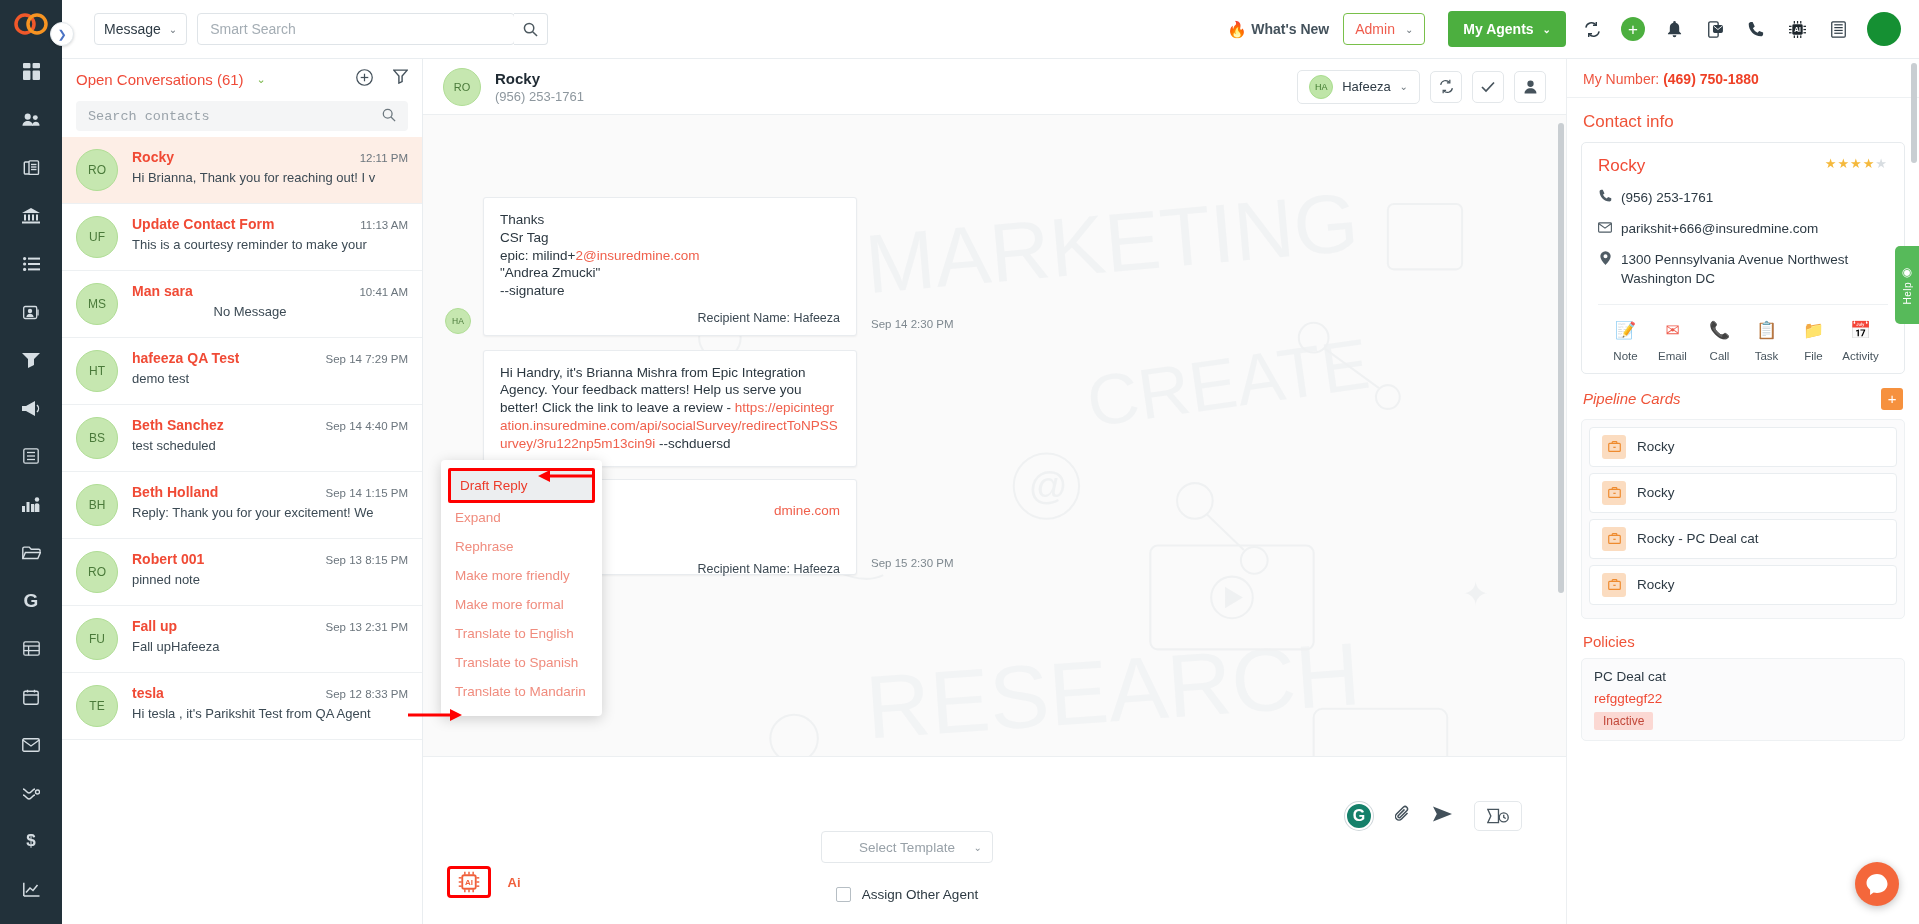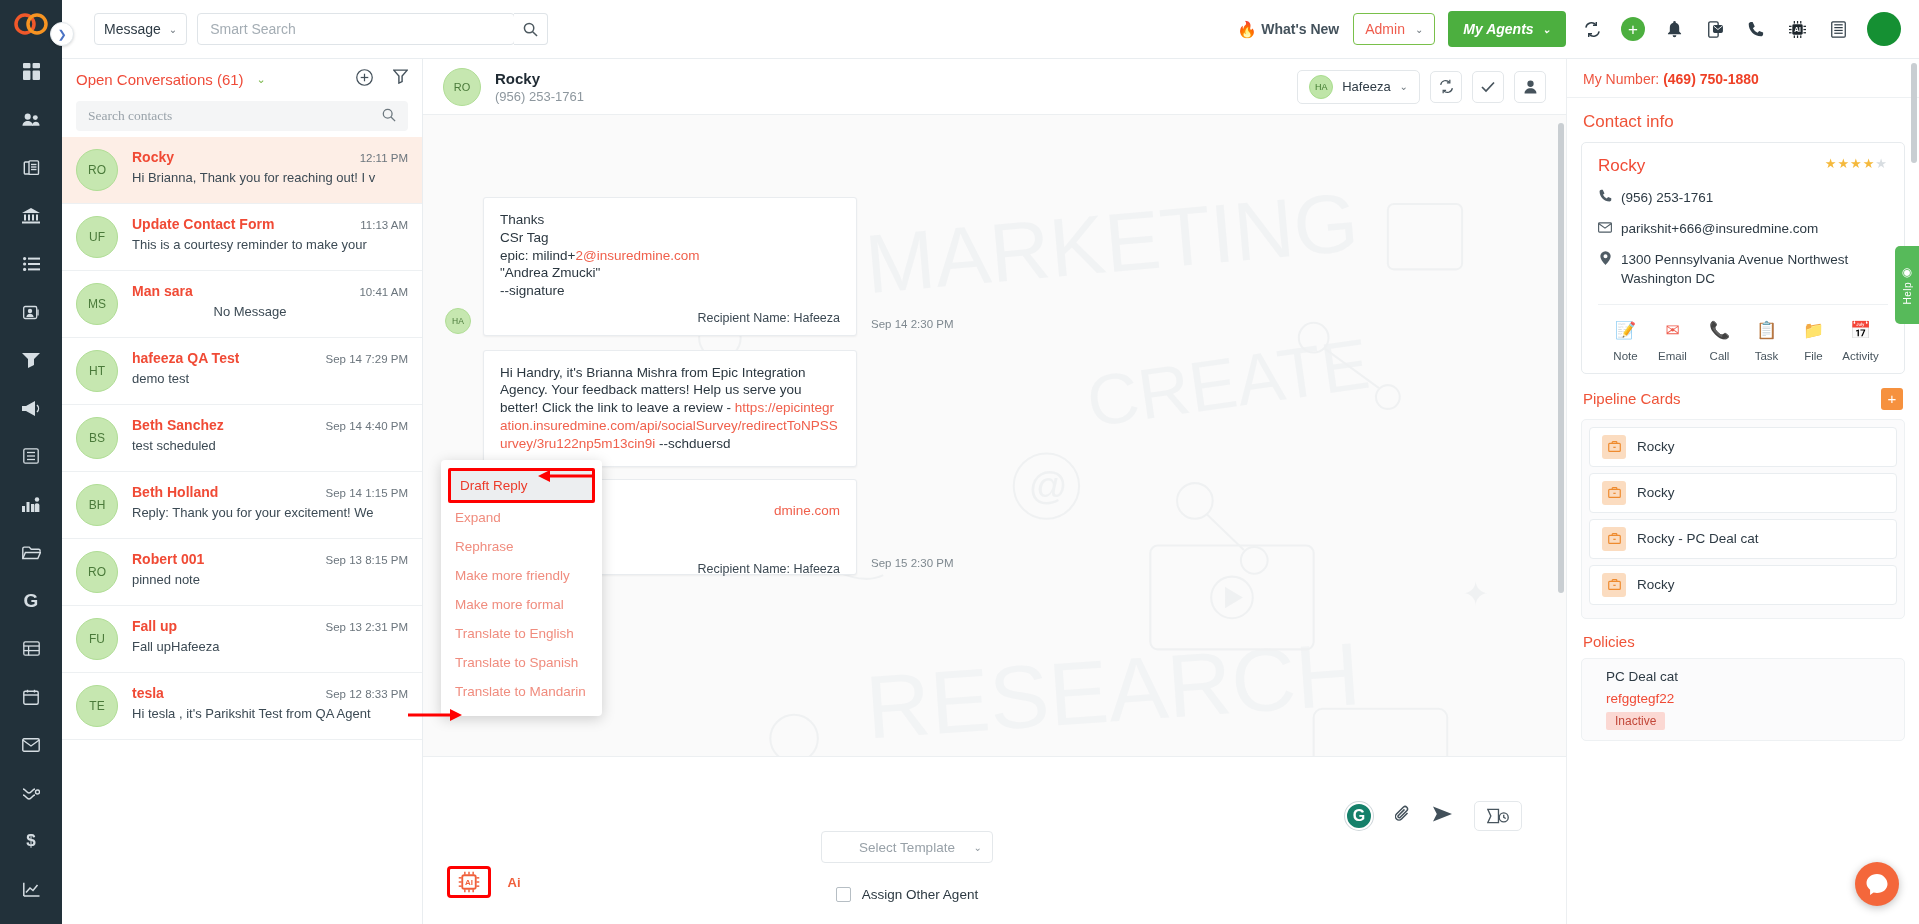--- a/index.html
+++ b/index.html
@@ -52,35 +52,35 @@
     width:34px;height:32px;border:1px solid #dfe4e8;border-left:0;border-radius:0 4px 4px 0;
     margin-left:-1px;display:flex;align-items:center;justify-content:center;color:#5b6770;cursor:pointer;background:#fff;
   }
   .spacer { flex:1; }
   .whatsnew { display:flex; align-items:center; gap:4px; font-weight:bold; font-size:14px; color:#44525c; margin-right:14px; cursor:pointer; }
   .admin-btn {
     height:32px; border:1px solid #79c04a; border-radius:4px; color:#ef5b4c;
     display:flex; align-items:center; gap:10px; padding:0 11px; font-size:14px; cursor:pointer; background:#fff;
   }
   .agents-btn {
-    height:36px; background:#4caf3f; color:#fff; border-radius:4px; margin-left:13px;
-    display:flex; align-items:center; gap:9px; padding:0 15px; font-size:14px; font-weight:bold; cursor:pointer;font-style:italic;
+    height:36px; background:#4caf3f; color:#fff; border-radius:4px; margin-left:23px;
+    display:flex; align-items:center; gap:9px; padding:0 15px; font-size:14px; font-weight:bold; cursor:pointer;
   }
   .tb-ico { width:30px;height:30px; margin-left:11px; display:flex;align-items:center;justify-content:center; color:#2f3d47; font-size:16px; cursor:pointer;}
   .plus-circle { width:24px;height:24px;border-radius:50%;background:#4caf3f;color:#fff;display:flex;align-items:center;justify-content:center;font-size:17px;line-height:1;}
   .avatar-big { width:34px;height:34px;border-radius:50%;background:#159033;margin-left:14px; cursor:pointer;}
 
   
   .convlist { position:absolute; left:62px; top:59px; width:361px; bottom:0; background:#fff; border-right:1px solid #e9edf0; z-index:10;}
   .conv-head { display:flex; align-items:center; height:40px; padding:0 14px 0 14px; }
   .conv-title { color:#ef4b39; font-size:15px; display:flex; align-items:center; gap:13px; cursor:pointer; }
   .conv-title .cv { color:#7ab84a; font-size:11px; }
   .conv-actions { margin-left:auto; display:flex; gap:20px; color:#43505a; font-size:16px; }
   .conv-search { margin:2px 14px 0 14px; height:30px; background:#f4f5f6; border-radius:4px; display:flex; align-items:center; padding:0 12px; }
-  .conv-search input { border:0;outline:0;background:transparent;flex:1;font-size:13.5px;color:#5b6770;font-family:Liberation Serif, serif;}
+  .conv-search input { border:0;outline:0;background:transparent;flex:1;font-size:13.5px;color:#5b6770;font-family:Liberation Mono, monospace;}
   .conv-search input::placeholder{ color:#9aa3aa; }
   .conv-search .si { color:#6d787f; font-size:13px; }
   .conv-items { margin-top:6px; }
   .conv-item { display:flex; padding:12px 14px 12px 14px; border-bottom:1px solid #edf0f2; cursor:pointer; min-height:62px;}
   .conv-item.active { background:#fdeee6; }
   .c-av { width:42px;height:42px;border-radius:50%;background:#c6e7b0;border:1px solid #b0dd95;color:#4a7a3a;
           display:flex;align-items:center;justify-content:center;font-size:12px;flex:0 0 42px; }
   .c-body { flex:1; margin-left:14px; min-width:0; }
   .c-row1 { display:flex; align-items:baseline; }
   .c-name { color:#f04a35; font-weight:bold; font-size:14px; white-space:nowrap; overflow:hidden; text-overflow:ellipsis;}
@@ -148,29 +148,29 @@
   .r-card-head { display:flex; align-items:flex-start; }
   .r-cname { color:#f04a35; font-size:17px; }
   .stars { margin-left:auto; color:#f5b93c; font-size:13px; letter-spacing:1px;}
   .stars .off { color:#d8dde1; }
   .r-line { display:flex; align-items:flex-start; gap:9px; margin-top:13px; font-size:13.5px; color:#2d3a44; line-height:1.35;}
   .r-line .ri { color:#5b6770; font-size:13px; width:14px; flex:0 0 14px; text-align:center; }
   .quick-row { display:flex; justify-content:space-between; margin-top:16px; border-top:1px solid #eef1f3; padding:12px 4px 11px 4px;}
   .qa { display:flex; flex-direction:column; align-items:center; gap:5px; width:52px; cursor:pointer;}
   .qa .qi { width:30px;height:28px;display:flex;align-items:center;justify-content:center;font-size:17px;}
   .qa .ql { font-size:11.5px; color:#48555e; }
-  .pl-head { display:flex; align-items:center; padding:14px 16px 9px 16px; }
+  .pl-head { display:flex; align-items:center; padding:14px 16px 9px 16px;font-style:italic; }
   .pl-head .t { color:#ef5338; font-size:15px; }
   .pl-add { margin-left:auto; width:22px;height:22px;background:#f6913e;color:#fff;border-radius:3px;
             display:flex;align-items:center;justify-content:center;font-size:15px;cursor:pointer;}
   .pl-wrap { margin:0 14px; background:#fbfbfc; border:1px solid #eef1f3; border-radius:5px; padding:7px; }
   .pl-card { background:#fff; border:1px solid #e9edf0; border-radius:4px; height:40px; display:flex; align-items:center; gap:11px;
              padding:0 12px; margin-bottom:6px; font-size:13.5px; color:#2d3a44; cursor:pointer;}
   .pl-ico { width:24px;height:24px;background:#fbdcc0;border-radius:3px;display:flex;align-items:center;justify-content:center;color:#ee8a2e;font-size:12px;}
-  .pol-card { margin:0 14px; background:#fbfbfc; border:1px solid #eef1f3; border-radius:5px; padding:10px 24px; }
+  .pol-card { margin:0 14px; background:#fbfbfc; border:1px solid #eef1f3; border-radius:5px; padding:10px 12px; }
   .pol-name { font-size:13.5px; color:#2d3a44; }
   .pol-ref { font-size:13.5px; color:#f04a35; margin-top:7px; }
   .pol-badge { display:inline-block; margin-top:6px; background:#fbd8d3; color:#c2483a; font-size:12px; padding:2px 9px; border-radius:2px; }
 
   
   .sb-v { position:absolute; right:1px; width:6px; background:#c9ced2; border-radius:3px; }
 
   .help-tab { position:absolute; right:0; top:246px; width:24px; height:78px; background:#57ba5a; color:#fff;
               border-radius:5px 0 0 5px; display:flex; flex-direction:column; align-items:center; justify-content:center;
               font-size:10px; z-index:50; cursor:pointer; }

